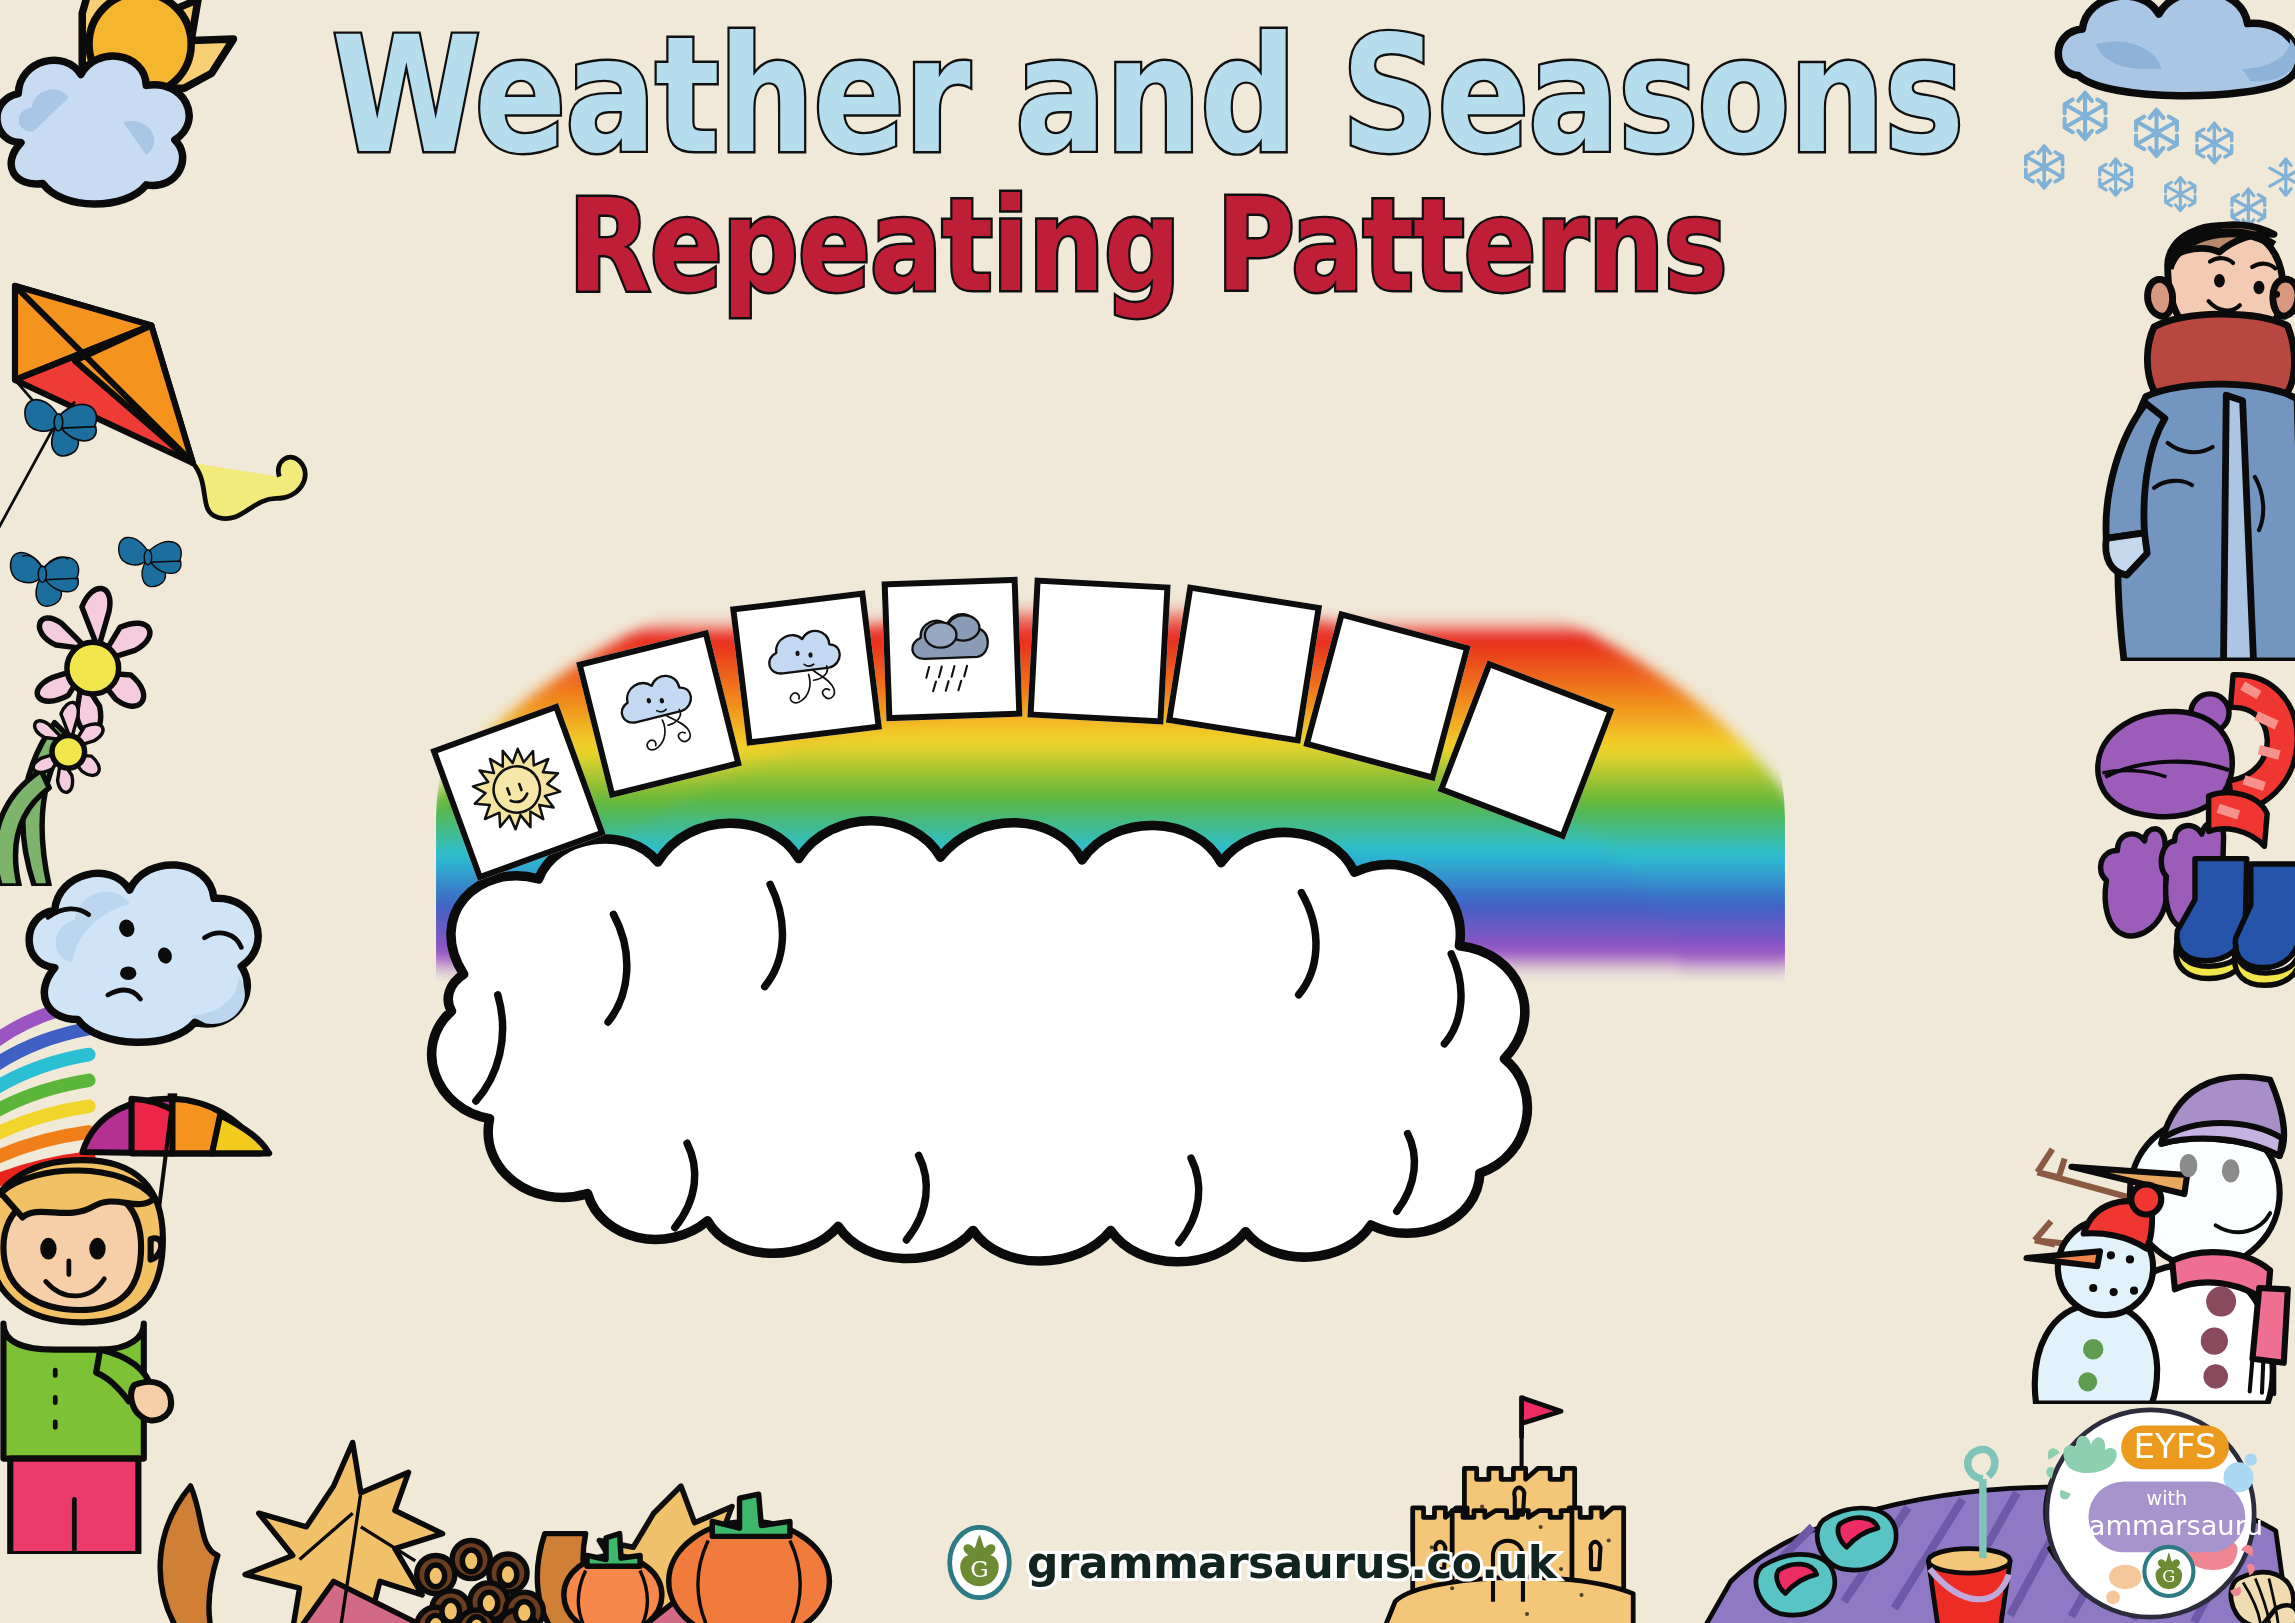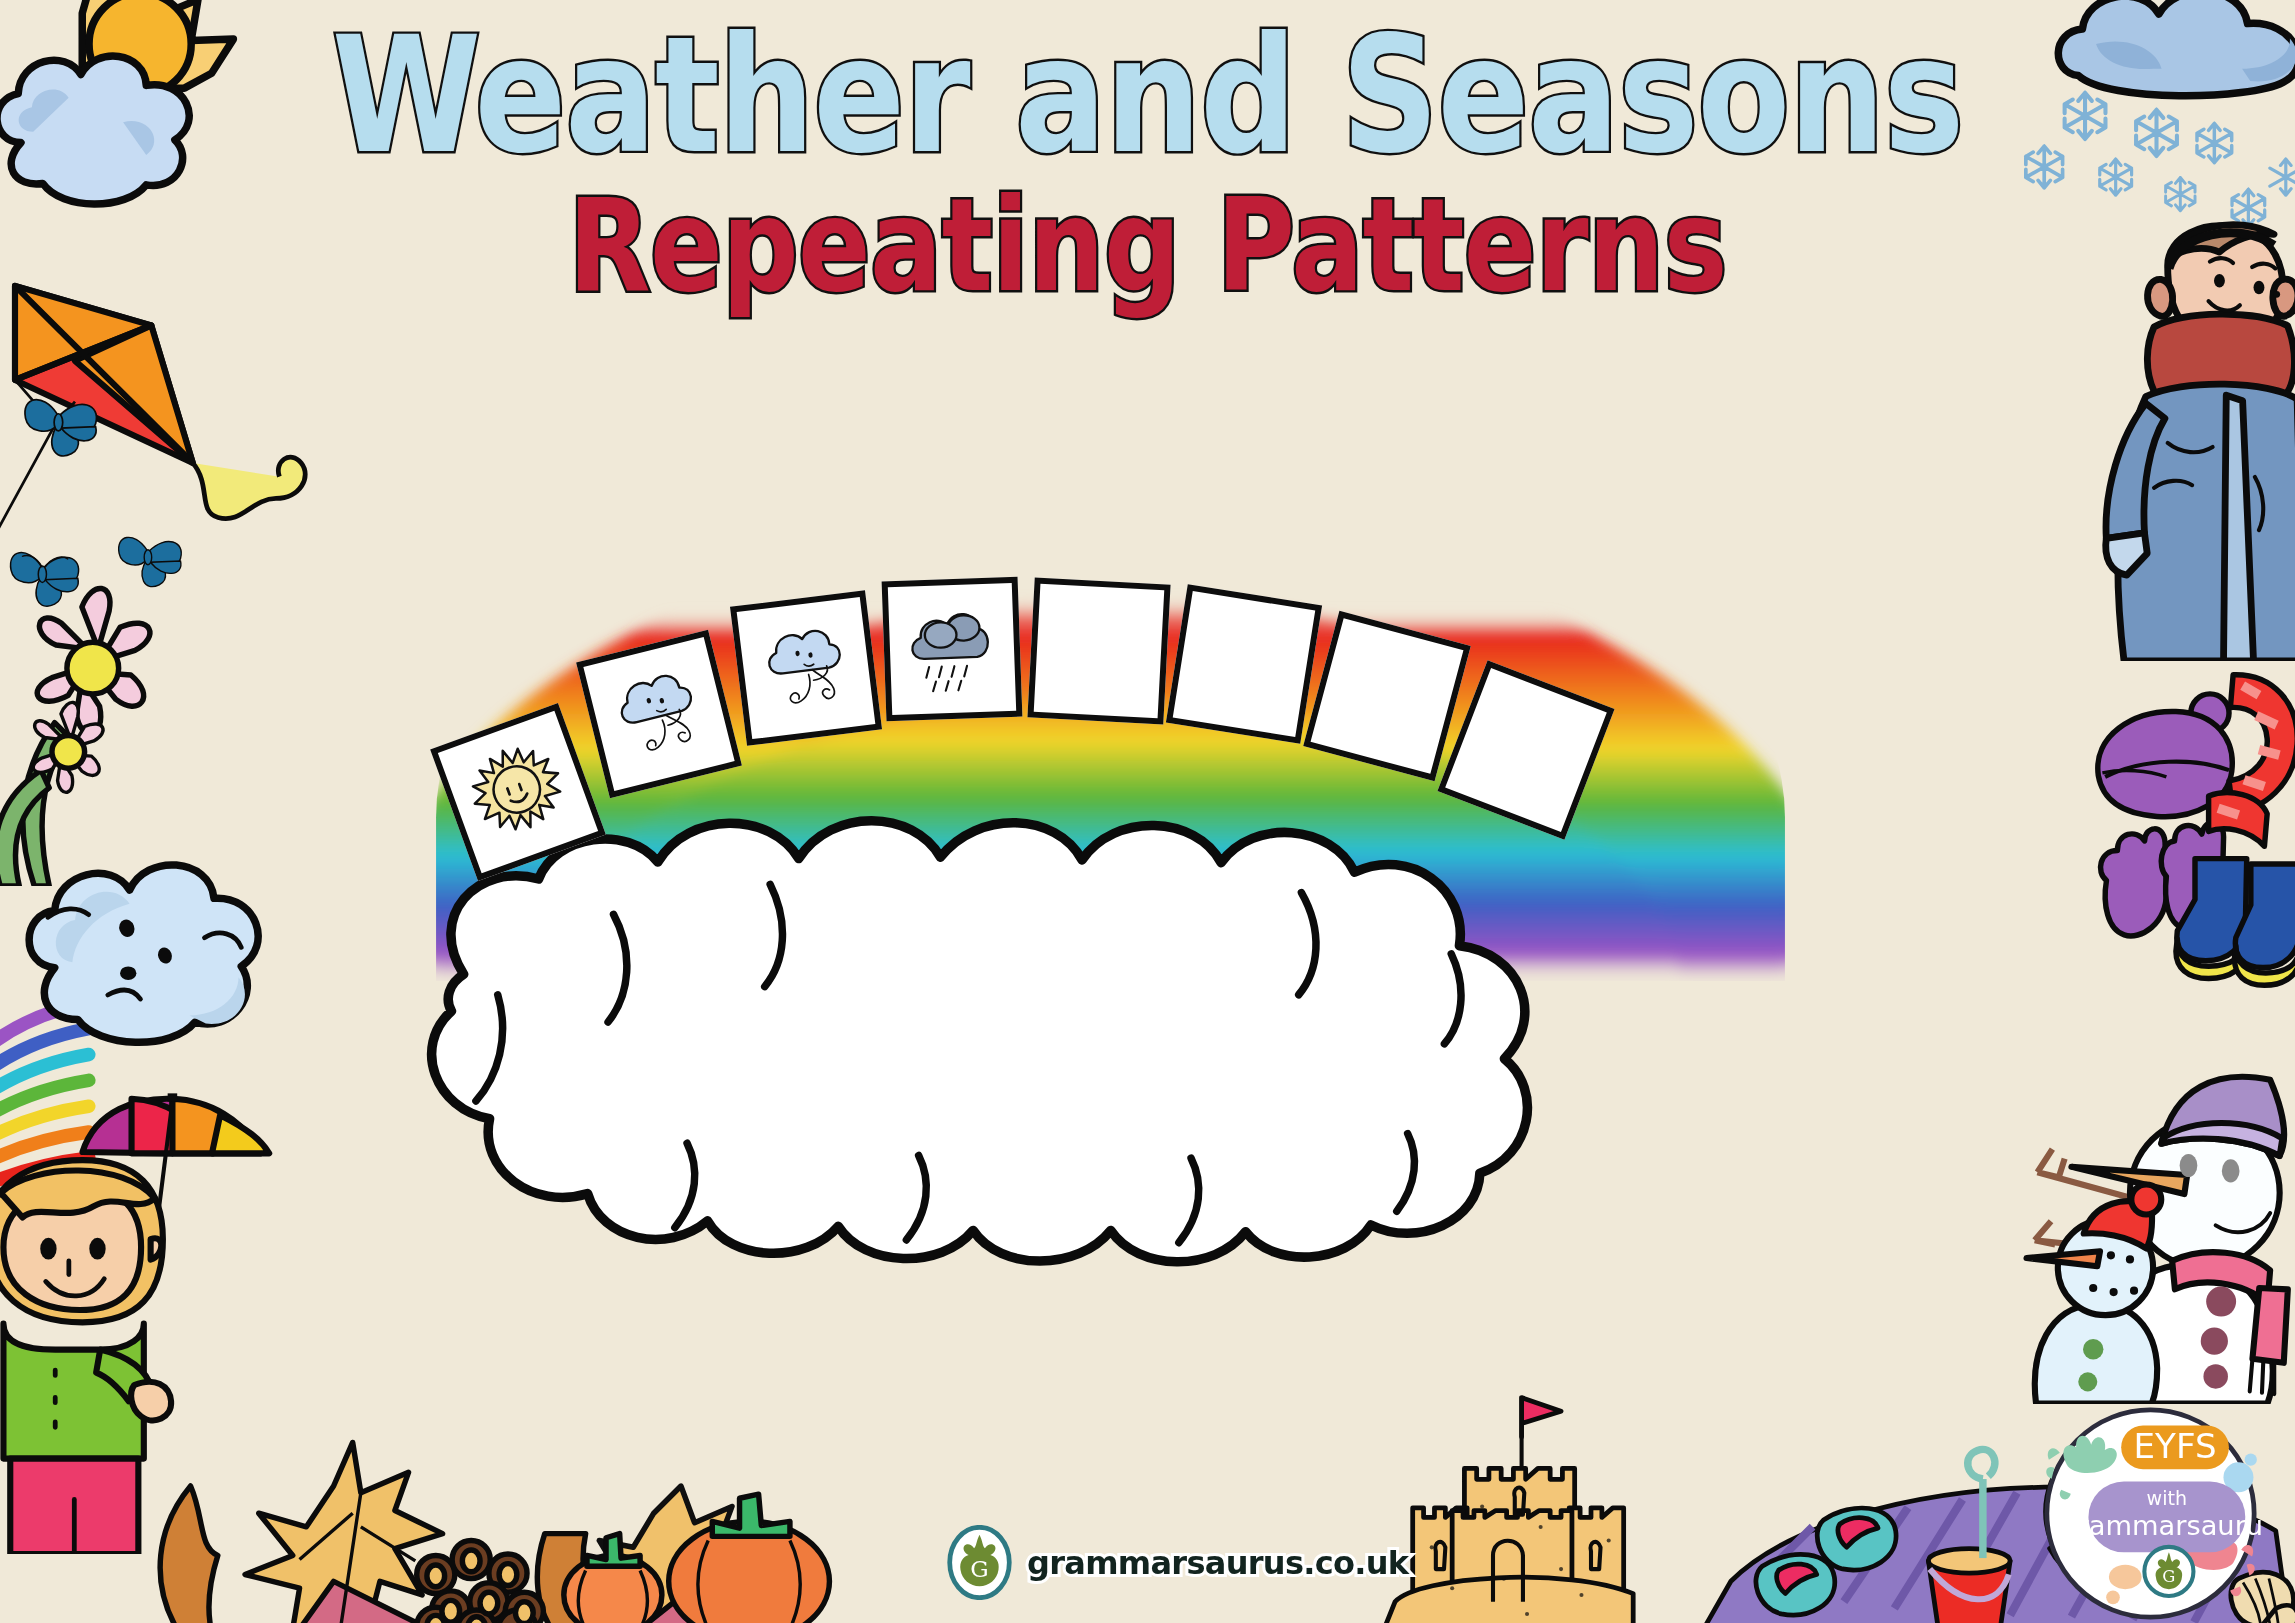--- a/index.html
+++ b/index.html
@@ -62,21 +62,21 @@
   .decor.front{z-index:35;}
 
   
   .footer-logo{
     position:absolute;left:947px;top:1525px;
     display:flex;align-items:center;gap:15px;z-index:45;
   }
   .logo-badge{width:65px;height:75px;flex:0 0 auto;}
   .footer-text{
     font-family:"DejaVu Sans","Liberation Sans",sans-serif;
-    font-weight:700;font-size:32px;color:#12241f;
+    font-weight:700;font-size:44px;color:#12241f;
     -webkit-text-stroke:6.1px #ffffff;
     paint-order:stroke fill;
     letter-spacing:-0.7px;
     white-space:nowrap;
   }
 
   
   .eyfs-badge{position:absolute;left:2038px;top:1401px;width:225px;height:225px;z-index:50;}
   .eyfs-badge .txt{
     font-family:"DejaVu Sans","Liberation Sans",sans-serif;

